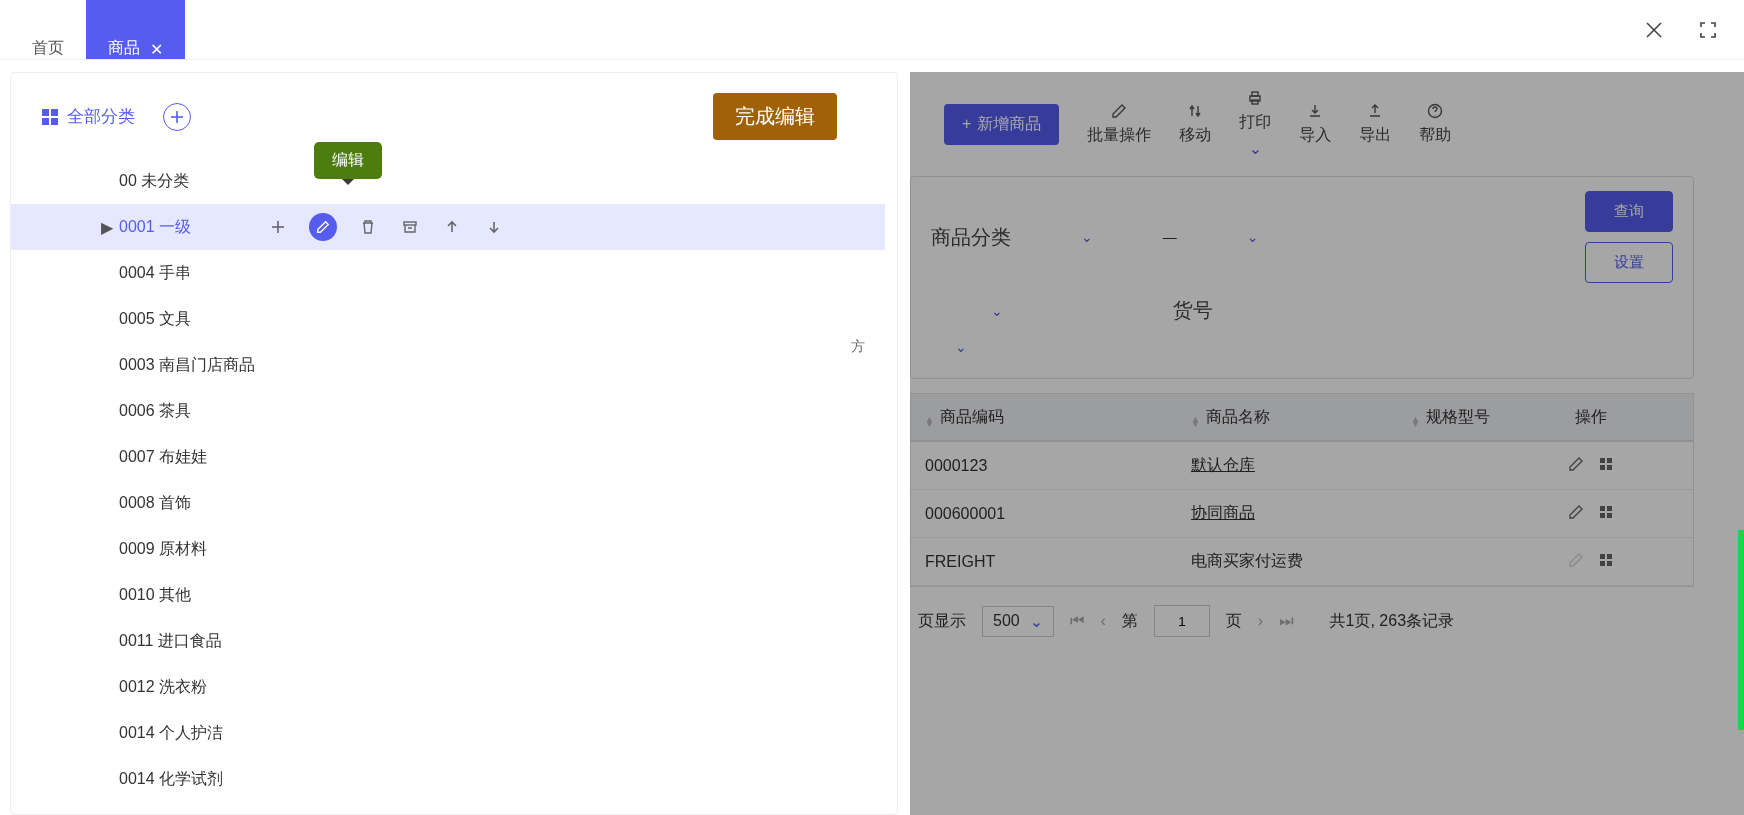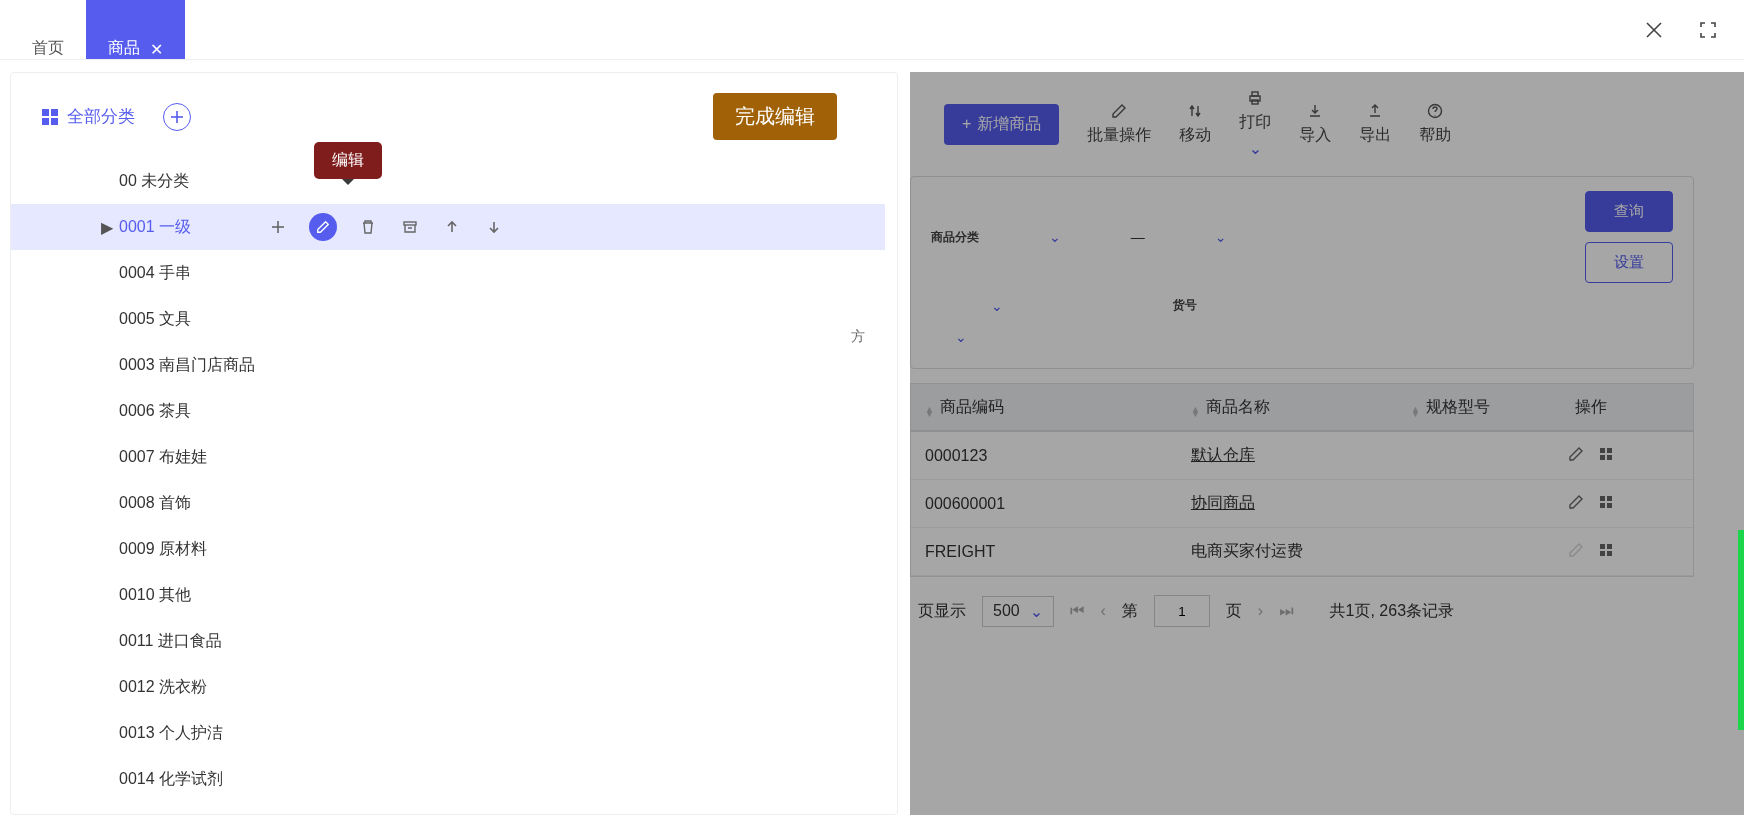--- a/index.html
+++ b/index.html
@@ -33,35 +33,35 @@
 .tree-item { height: 46px; display: flex; align-items: center; padding-left: 108px; font-size: 16px; color: #333; cursor: pointer; position: relative; }
 .tree-item.selected { background: #e6e8ff; }
 .tree-item.selected .item-text { color: #555cee; }
 .tree-item .expand { position: absolute; left: 90px; color: #555; }
 .tree-item .row-actions { display: none; align-items: center; gap: 20px; margin-left: auto; margin-right: 380px; }
 .tree-item.selected .row-actions { display: flex; }
 .row-actions .act { width: 22px; height: 22px; display: flex; align-items: center; justify-content: center; cursor: pointer; color: #666; }
 .row-actions .act.edit { background: #555cee; color: #fff; border-radius: 50%; width: 28px; height: 28px; }
 
 
-.tooltip { position: absolute; background: #7f1d1d; color: #fff; padding: 8px 18px; border-radius: 5px; font-size: 16px; z-index: 10; left: 303px; top: 69px; }
+.tooltip { position: absolute; background: #4d7c0f; color: #fff; padding: 8px 18px; border-radius: 5px; font-size: 16px; z-index: 10; left: 303px; top: 69px; }
 .tooltip::after { content: ""; position: absolute; bottom: -6px; left: 50%; margin-left: -6px; border: 6px solid transparent; border-top-color: #3a3a3a; border-bottom: none; }
 
 
 .right-panel { flex: 1; position: relative; margin-left: 12px; }
 .overlay { position: absolute; inset: 0; background: rgba(0,0,0,0.35); z-index: 2; }
 .right-inner { position: relative; padding: 18px 30px 0 0; }
 
 .toolbar { display: flex; align-items: center; gap: 28px; padding: 0 18px 18px 34px; font-size: 16px; }
 .btn-primary-outline { background: #555cee; color: #fff; border: none; border-radius: 4px; padding: 10px 18px; font-size: 16px; display: flex; align-items: center; gap: 6px; }
 .tool-item { display: flex; align-items: center; gap: 6px; color: #444; cursor: pointer; flex-direction: column; }
 
 .filter-box { border: 1px solid #ddd; border-radius: 4px; padding: 14px 20px 8px 20px; margin: 0 20px 14px 0; }
 .filter-row { display: flex; align-items: center; margin-bottom: 14px; gap: 40px; }
-.filter-row label { font-size: 12px; color: #444; font-weight: bold; }
+.filter-row label { font-size: 20px; color: #444; }
 .chev { color: #555cee; }
 .small-btn { border: 1px solid #555cee; color: #555cee; background: #fff; border-radius: 4px; padding: 10px 28px; font-size: 15px; cursor: pointer; }
 .small-btn.primary { background: #555cee; color: #fff; }
 .filter-actions { display: flex; flex-direction: column; gap: 10px; margin-left: auto; }
 
 
 .tbl { border: 1px solid #e0e0e0; margin-right: 20px; }
 .tbl-head { display: flex; background: #f0f1f5; height: 48px; align-items: center; font-size: 16px; font-weight: 500; border-bottom: 2px solid #ddd; }
 .tbl-row { display: flex; height: 48px; align-items: center; border-bottom: 1px solid #eee; font-size: 16px; }
 .col-code { width: 280px; padding-left: 14px; }
@@ -199,21 +199,21 @@
       <div class="tree-item">
           <span class="item-text">0010 其他</span>
         </div>
       <div class="tree-item">
           <span class="item-text">0011 进口食品</span>
         </div>
       <div class="tree-item">
           <span class="item-text">0012 洗衣粉</span>
         </div>
       <div class="tree-item">
-          <span class="item-text">0013 个人护洁</span>
+          <span class="item-text">0014 个人护洁</span>
         </div>
       <div class="tree-item">
           <span class="item-text">0014 化学试剂</span>
         </div>
     </div>
   </div>
 
   <div class="right-panel">
     <div class="overlay"></div>
     <div class="right-inner">

